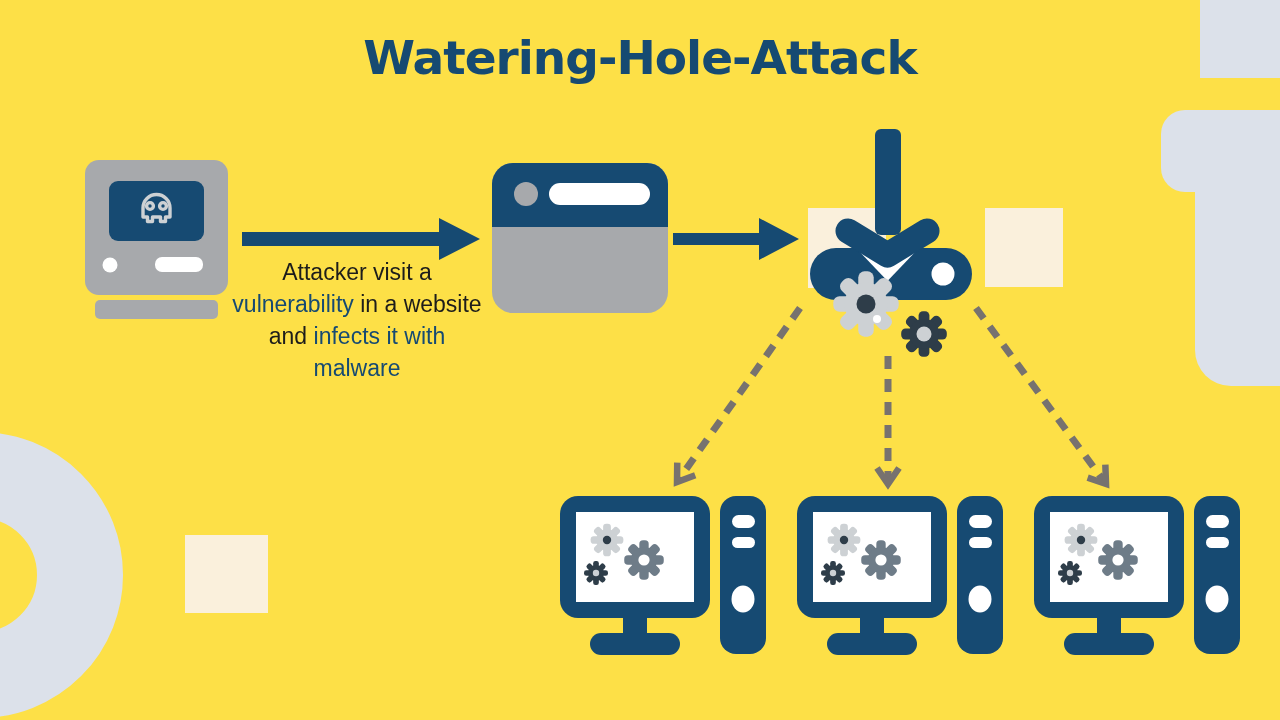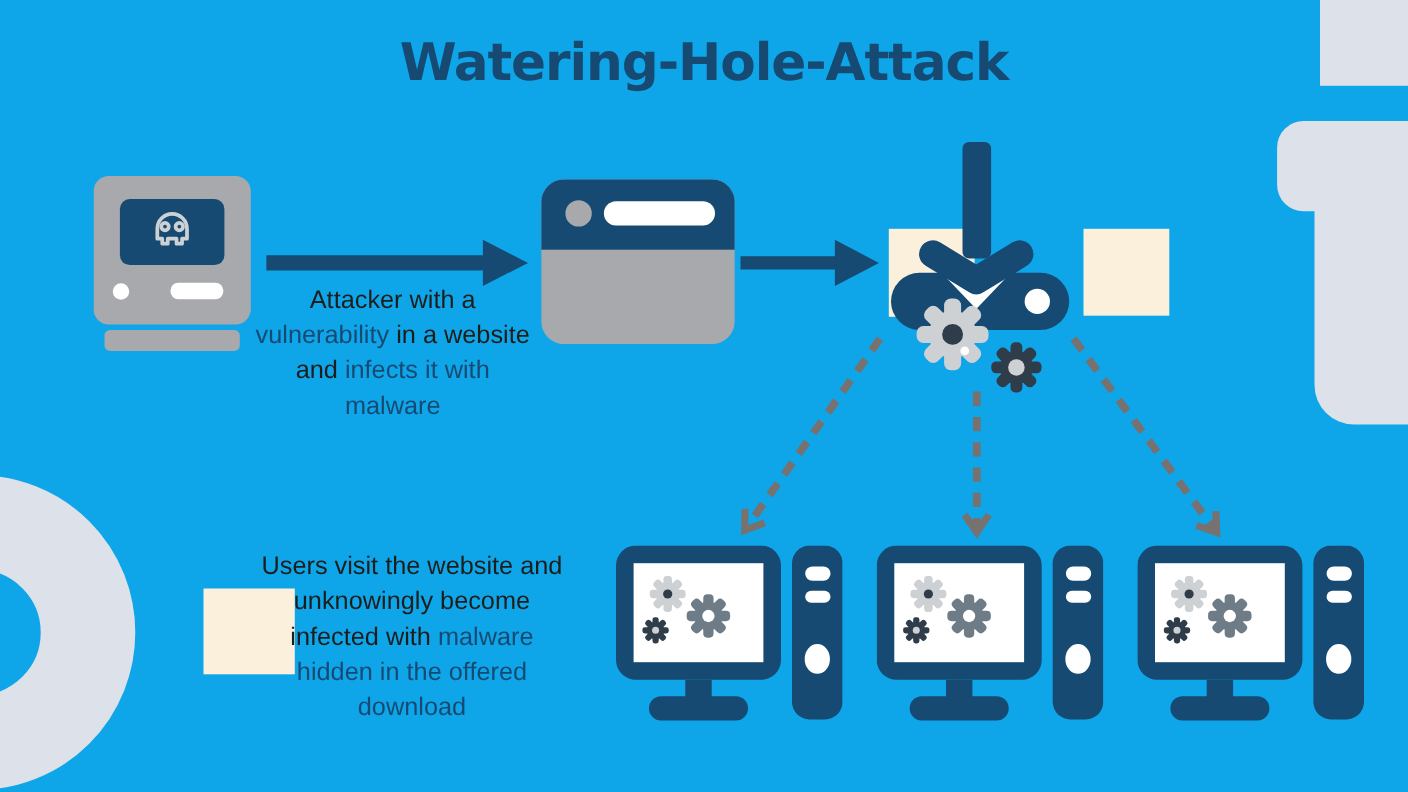--- a/index.html
+++ b/index.html
@@ -8,21 +8,21 @@
     --lightgray:#cdd1d4;
     --midgear:#6e7c88;
     --darkslate:#2e3d49;
     --beige:#faf0dc;
     --deco:#dce1ea;
     --dash:#77726f;
     --ink:#1d1d1b;
   }
   html,body{margin:0;padding:0;}
   body{font-family:"Liberation Sans","DejaVu Sans",sans-serif;background:#fff;}
-  .slide{position:relative;width:1280px;height:720px;overflow:hidden;background:#0ea5e9;}
+  .slide{position:relative;width:1280px;height:720px;overflow:hidden;background:#fde047;}
   .abs{position:absolute;}
   
   .deco{background:var(--deco);}
   .deco-square-tr{left:1200px;top:0;width:80px;height:78px;}
   .deco-quote-top{left:1161px;top:110px;width:119px;height:82px;border-radius:24px 0 0 24px;}
   .deco-quote-stem{left:1195px;top:150px;width:85px;height:236px;border-radius:0 0 0 36px;}
   .deco-ring{left:-163px;top:432px;width:114px;height:114px;border:86px solid var(--deco);
              border-radius:50%;background:transparent;}
   .beige{background:var(--beige);}
   .beige-dl-left{left:808px;top:208px;width:78px;height:80px;}
@@ -127,26 +127,23 @@
       </marker>
     </defs>
     <g stroke="var(--dash)" stroke-width="7" stroke-dasharray="13 10" fill="none">
       <line x1="170" y1="8" x2="47" y2="182" marker-end="url(#arrowV)"></line>
       <line x1="258" y1="56" x2="258" y2="184" marker-end="url(#arrowV)"></line>
       <line x1="346" y1="8" x2="476" y2="184" marker-end="url(#arrowV)"></line>
     </g>
   </svg>
 
   <div class="abs caption caption-attacker">
-    <span>Attacker with a </span><b>vulnerability</b><span> in a website and </span><b>infects it with malware</b>
+    <span>Attacker visit a </span><b>vulnerability</b><span> in a website and </span><b>infects it with malware</b>
   </div>
 
-  <div class="abs caption caption-users">
-    <span>Users visit the website and unknowingly become infected with </span><b>malware hidden in the offered download</b>
-  </div>
 
   <svg class="abs infected-computer" style="left:560px;top:496px;" width="206" height="168" viewBox="0 0 206 168">
     <rect x="0" y="0" width="150" height="122" rx="18" fill="var(--blue)"></rect>
     <rect x="16" y="16" width="118" height="90" fill="#fff"></rect>
     <g>
       <use href="#gear8" fill="var(--lightgray)" transform="translate(47,44) scale(0.86)"></use>
       <circle cx="47" cy="44" r="4.2" fill="var(--darkslate)"></circle>
     </g>
     <g>
       <use href="#gear8" fill="var(--darkslate)" transform="translate(36,77) scale(0.63)"></use>

